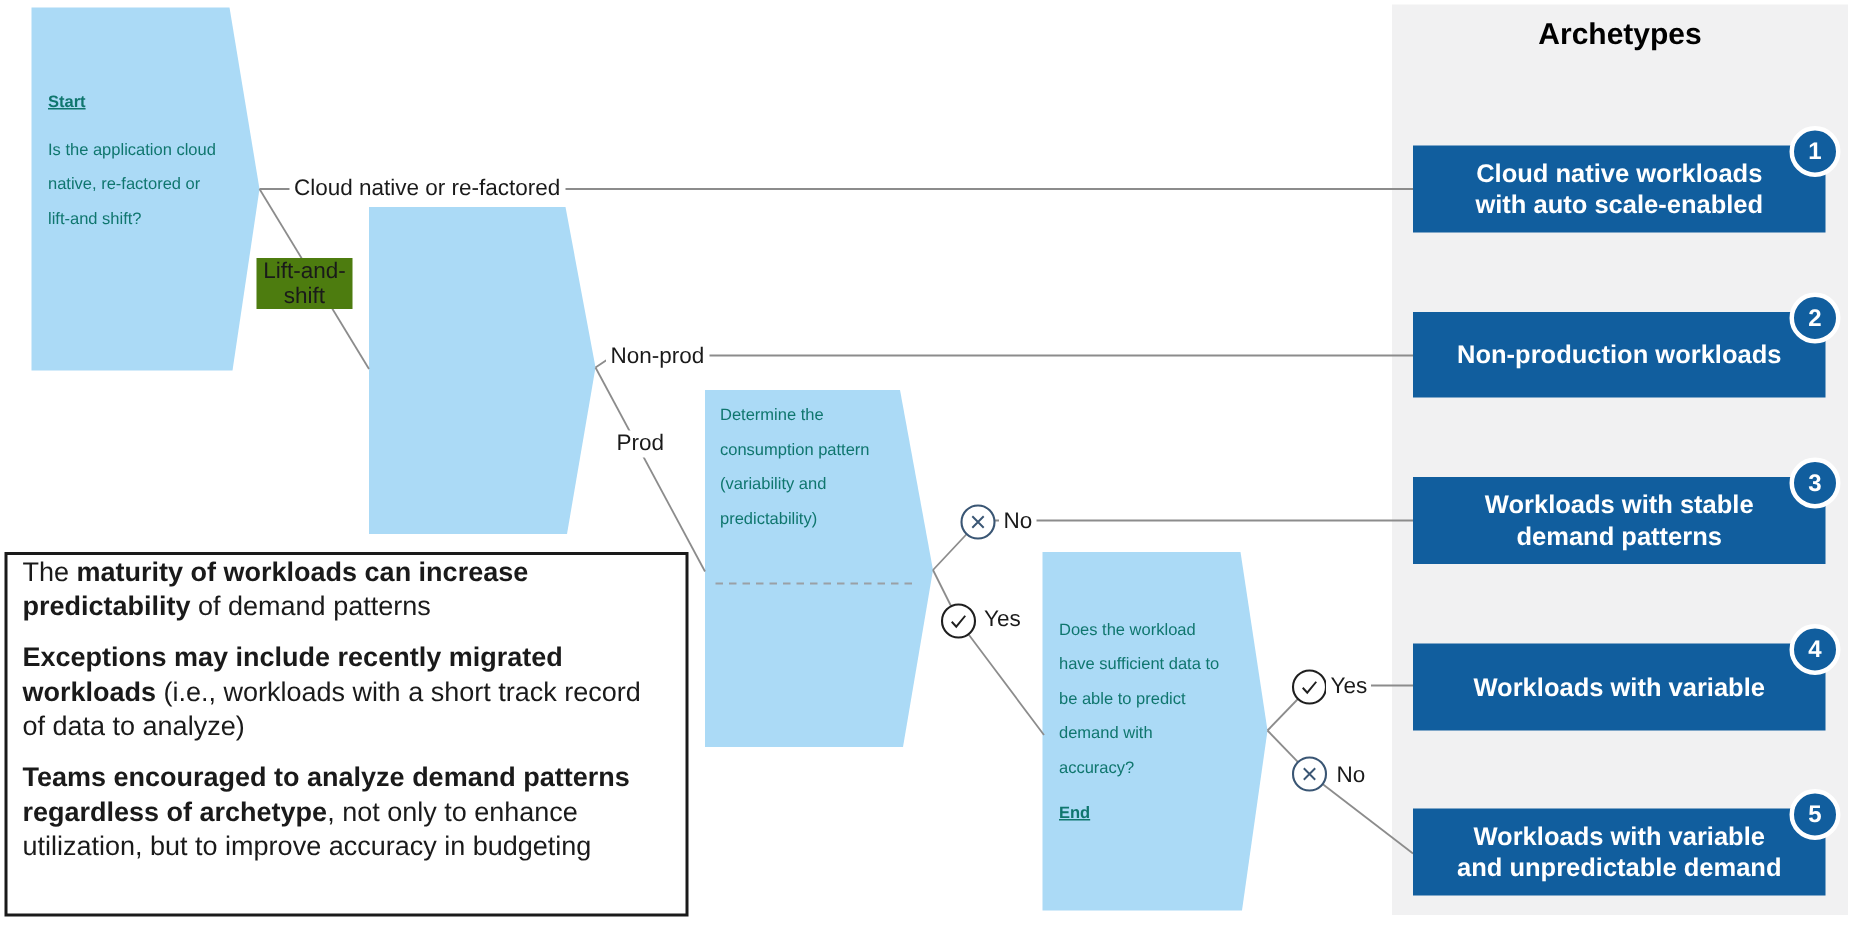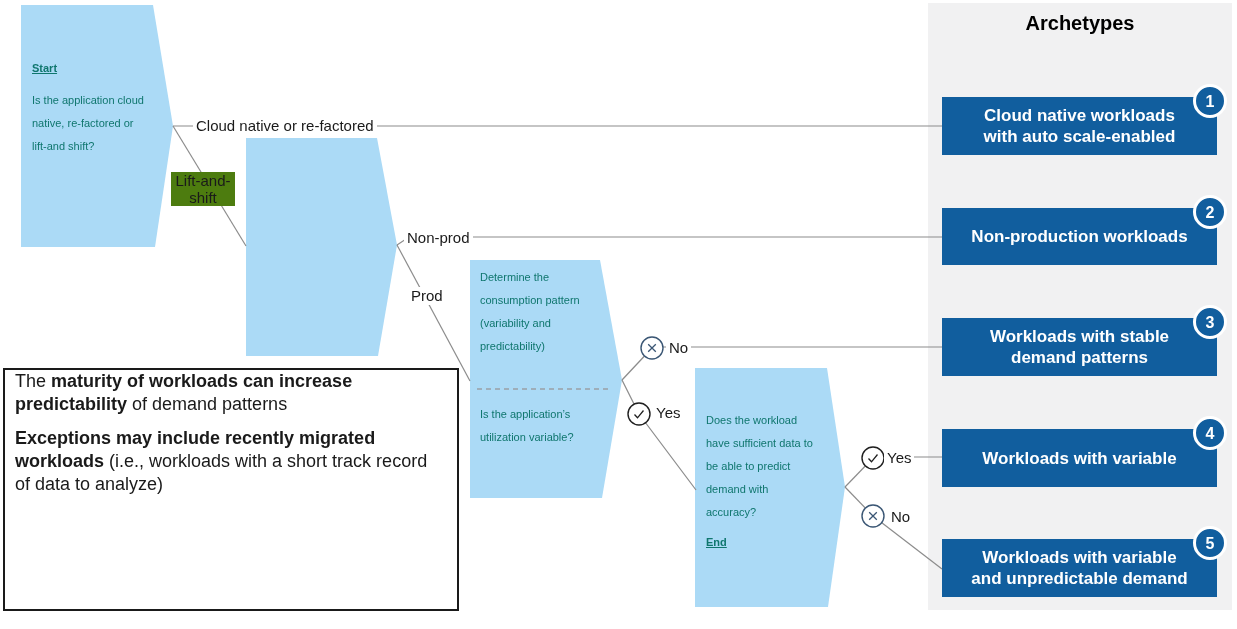--- a/index.html
+++ b/index.html
@@ -76,23 +76,20 @@
 
   <div class="node-text" style="left:32px;top:57px;width:112px;">
     <div class="node-heading">Start</div>
     <div style="margin-top:9px;">Is the application cloud native, re-factored or lift-and shift?</div>
   </div>
 
 
   <div class="node-text" style="left:480px;top:266px;width:110px;">
     <div>Determine the consumption pattern (variability and predictability)</div>
   </div>
-  <div class="node-text" style="left:480px;top:403px;width:112px;">
-    <div>Is the application’s utilization variable?</div>
-  </div>
 
   <div class="node-text" style="left:706px;top:409px;width:112px;">
     <div>Does the workload have sufficient data to be able to predict demand with accuracy?</div>
     <div class="node-heading" style="margin-top:7px;">End</div>
   </div>
 
   <div class="lbl" style="left:193px;top:117px;text-align:right;">Cloud native or re-factored</div>
   <div class="lbl-wrap" style="left:171px;top:172px;width:64px;">Lift-and-shift</div>
   <div class="lbl" style="left:404px;top:229px;">Non-prod</div>
   <div class="lbl" style="left:408px;top:287px;">Prod</div>
@@ -127,15 +124,16 @@
 
   <div class="abox" style="top:539px;">
     <span class="box-line">Workloads with variable</span>
     <span class="box-line">and unpredictable demand</span>
     <span class="badge">5</span>
   </div>
 
   <div class="notes">
     <p><span>The </span><b>maturity of workloads can increase predictability</b><span> of demand patterns</span></p>
     <p><span></span><b>Exceptions may include recently migrated workloads</b><span> (i.e., workloads with a short track record of data to analyze)</span></p>
+    <p><span></span><b>Teams encouraged to analyze demand patterns regardless of archetype</b><span>, not only to enhance utilization, but to improve accuracy in budgeting</span></p>
   </div>
 
 </div>
 
 </body></html>

